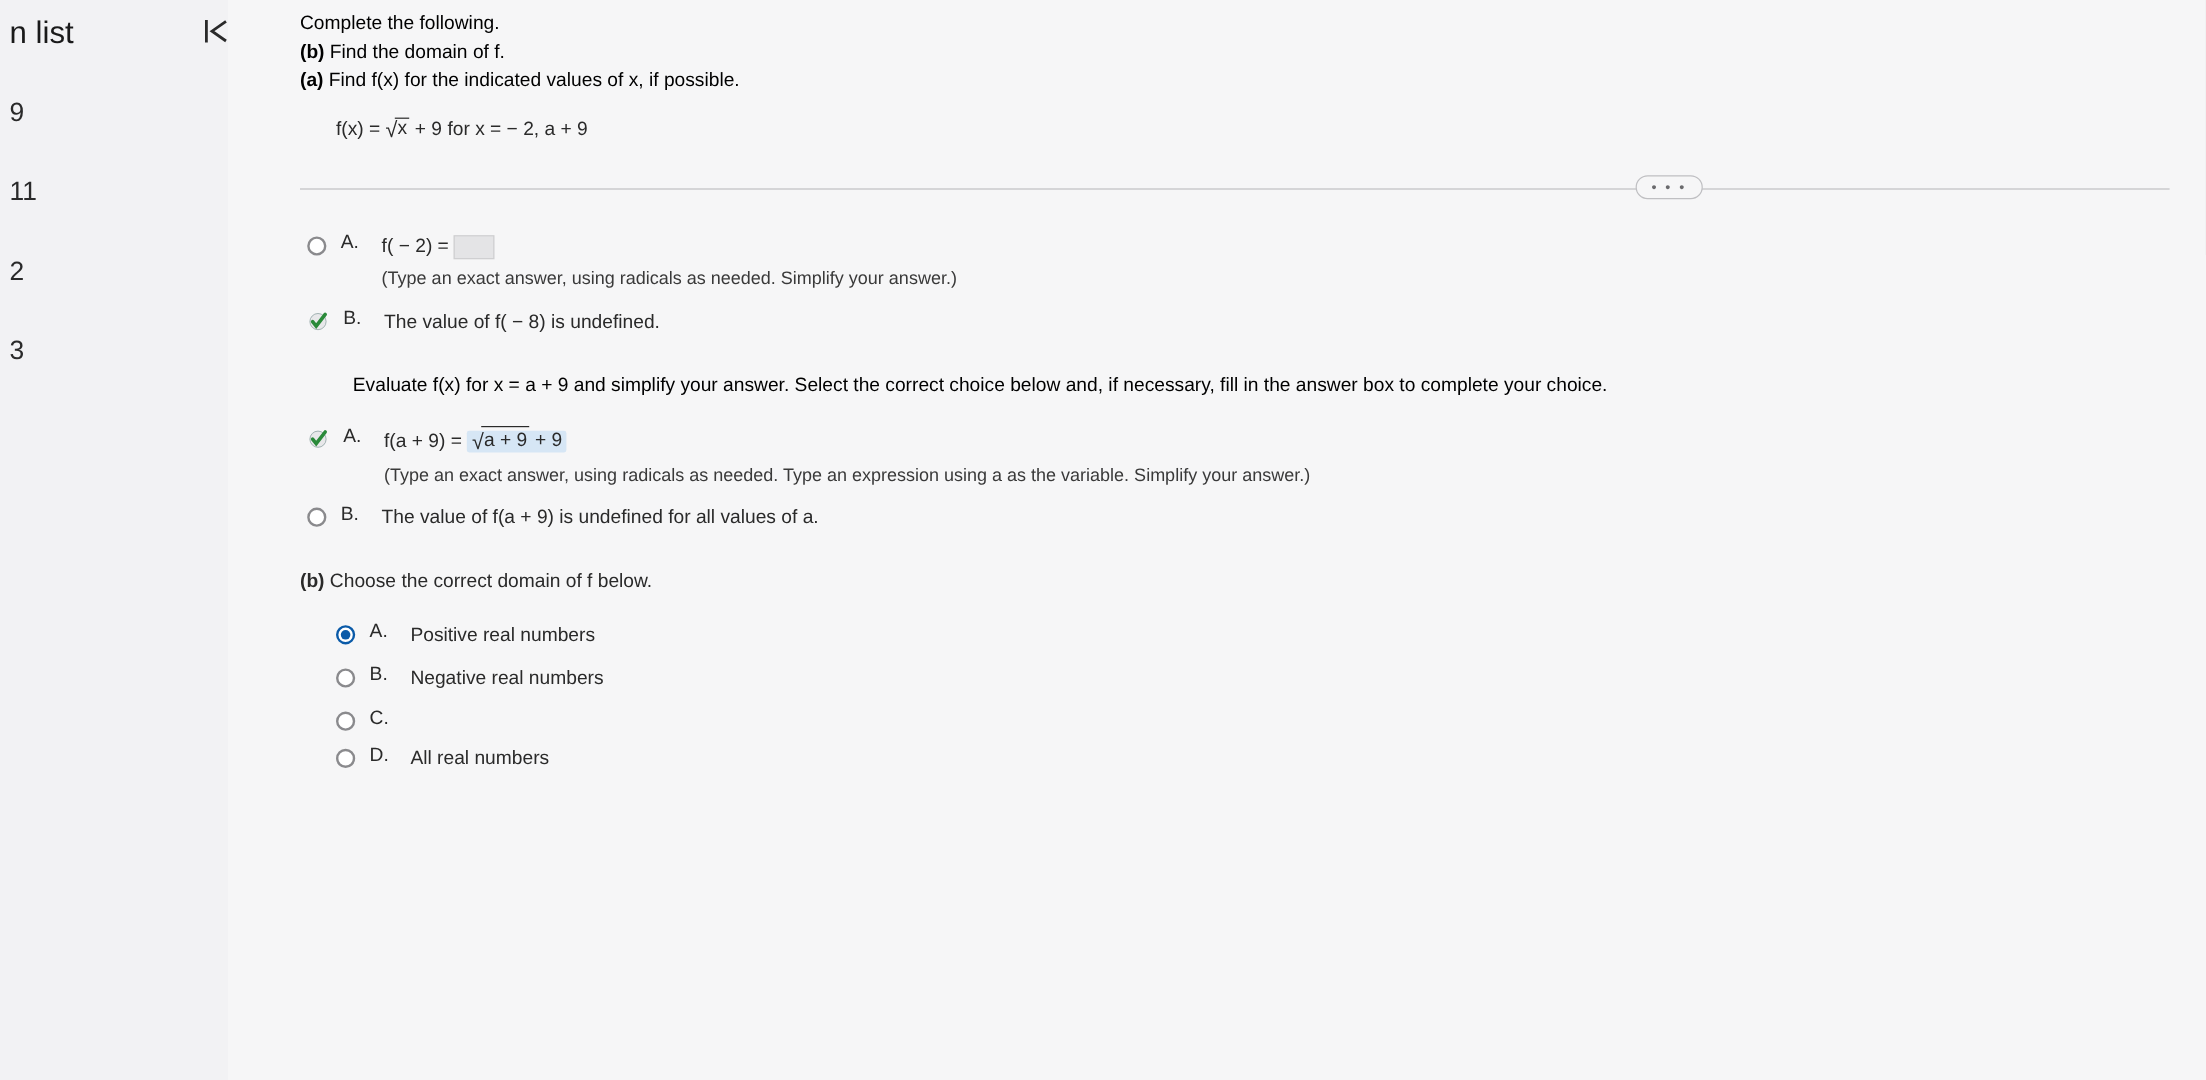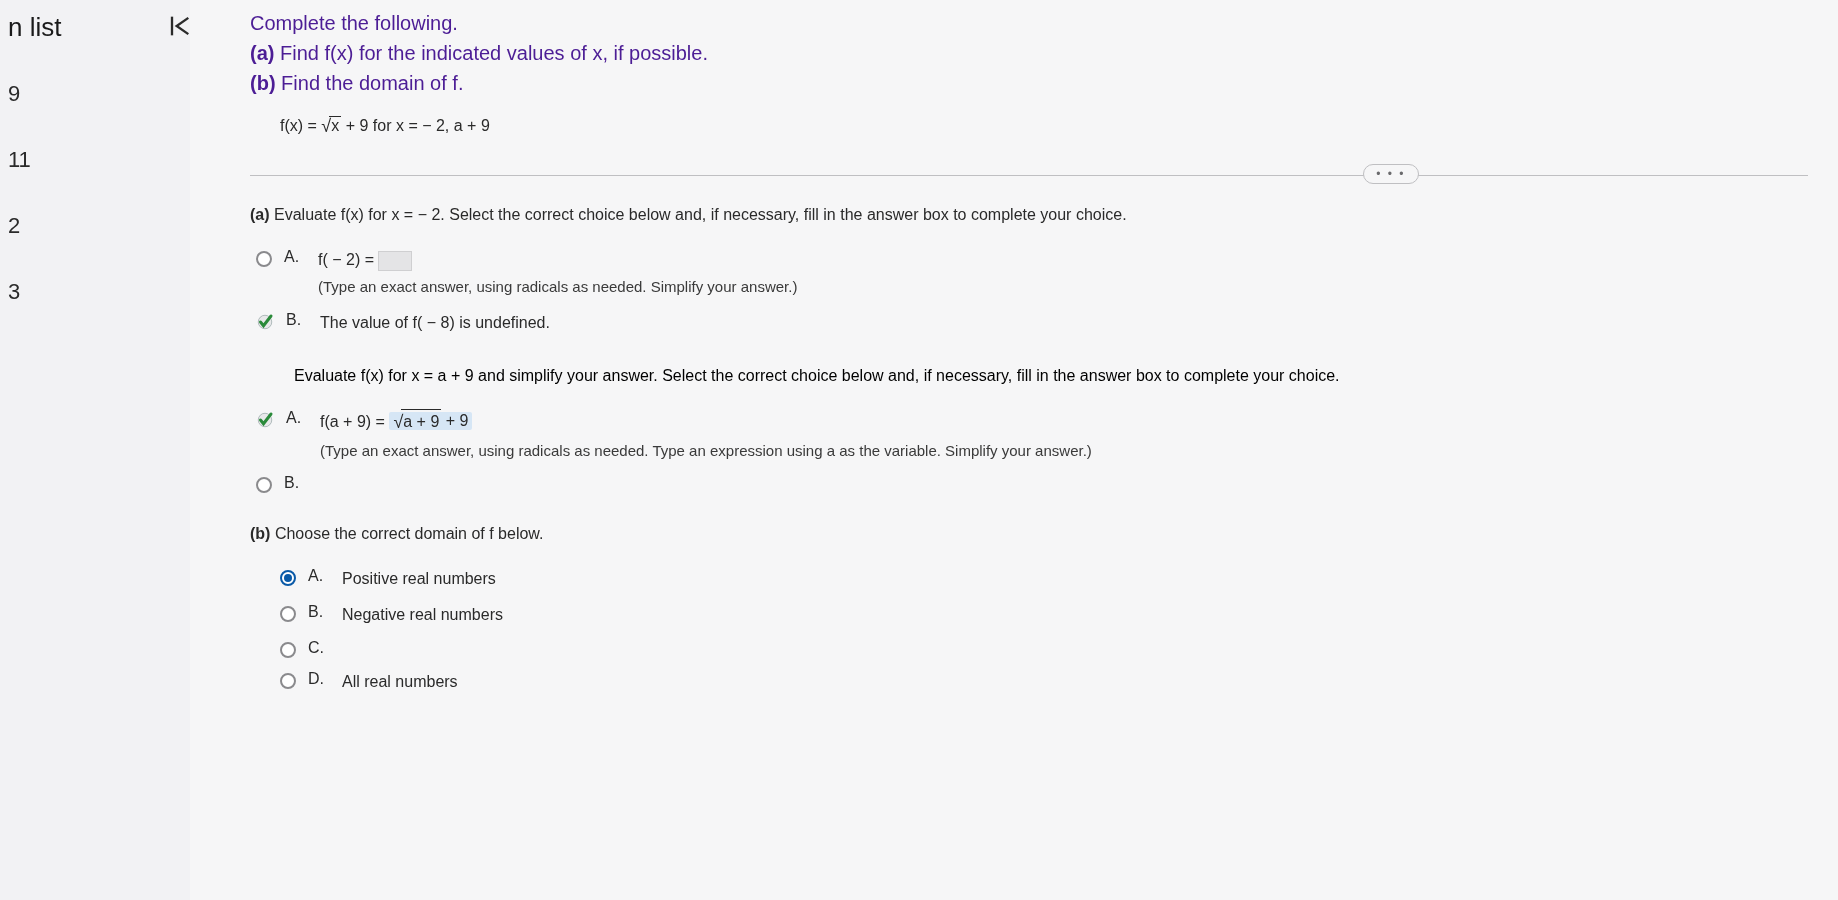--- a/index.html
+++ b/index.html
@@ -37,23 +37,23 @@
       cursor: pointer;
     }
     .main {
       flex: 1;
       background: #f6f6f7;
       padding: 8px 30px 30px 60px;
       position: relative;
     }
     .header-block { margin-bottom: 10px; }
     .header-line {
-      font-size: 20px;
+      font-size: 16px;
       line-height: 1.5;
-      color: #4c1d95;
+      color: #000000;
     }
     .header-line .bold { font-weight: 700; }
     .formula {
       font-size: 16px;
       padding: 18px 0 28px 30px;
     }
     .divider-row {
       position: relative;
       border-top: 1px solid #bfbfc2;
       margin-bottom: 30px;
@@ -160,46 +160,42 @@
 
 <svg class="collapse-icon" viewBox="0 0 24 24">
   <line x1="6" y1="4" x2="6" y2="20" stroke="#2a2a2a" stroke-width="2"></line>
   <polyline points="20,5 10,12 20,19" fill="none" stroke="#2a2a2a" stroke-width="2"></polyline>
 </svg>
 
 <div class="main">
   <div class="header-block">
     <div class="header-line">Complete the following.</div>
     <div class="header-line">
+      <span class="bold">(b)</span>
+      <span>Find the domain of f.</span>
+    </div>
+    <div class="header-line">
       <span class="bold">(a)</span>
       <span>Find f(x) for the indicated values of x, if possible.</span>
-    </div>
-    <div class="header-line">
-      <span class="bold">(b)</span>
-      <span>Find the domain of f.</span>
     </div>
     <div class="formula">
       <span>f(x) = </span>
       <span class="sqrt-wrap">
         <span class="sqrt-sym">√</span>
         <span class="sqrt-bar">x</span>
       </span>
       <span> + 9 for x = − 2, a + 9</span>
     </div>
   </div>
 
   <div class="divider-row">
     <div class="ellipsis-pill">• • •</div>
   </div>
 
   <div class="question-block">
-    <div class="question-text">
-      <span class="label">(a)</span>
-      <span>Evaluate f(x) for x = − 2. Select the correct choice below and, if necessary, fill in the answer box to complete your choice.</span>
-    </div>
 
     <div class="choice-row">
       <span class="radio"></span>
       <span class="choice-letter">A.</span>
       <div class="choice-body">
         <span>f( − 2) = </span>
         <span class="answer-box"></span>
         <div class="choice-hint">(Type an exact answer, using radicals as needed. Simplify your answer.)</div>
       </div>
     </div>
@@ -232,20 +228,21 @@
           </span>
           <span> + 9</span>
         </span>
         <div class="choice-hint">(Type an exact answer, using radicals as needed. Type an expression using a as the variable. Simplify your answer.)</div>
       </div>
     </div>
 
     <div class="choice-row">
       <span class="radio"></span>
       <span class="choice-letter">B.</span>
+      <div class="choice-body">The value of f(a + 9) is undefined for all values of a.</div>
     </div>
   </div>
 
   <div class="question-block">
     <div class="question-text">
       <span class="label">(b)</span>
       <span>Choose the correct domain of f below.</span>
     </div>
 
     <div class="choice-row indent">

